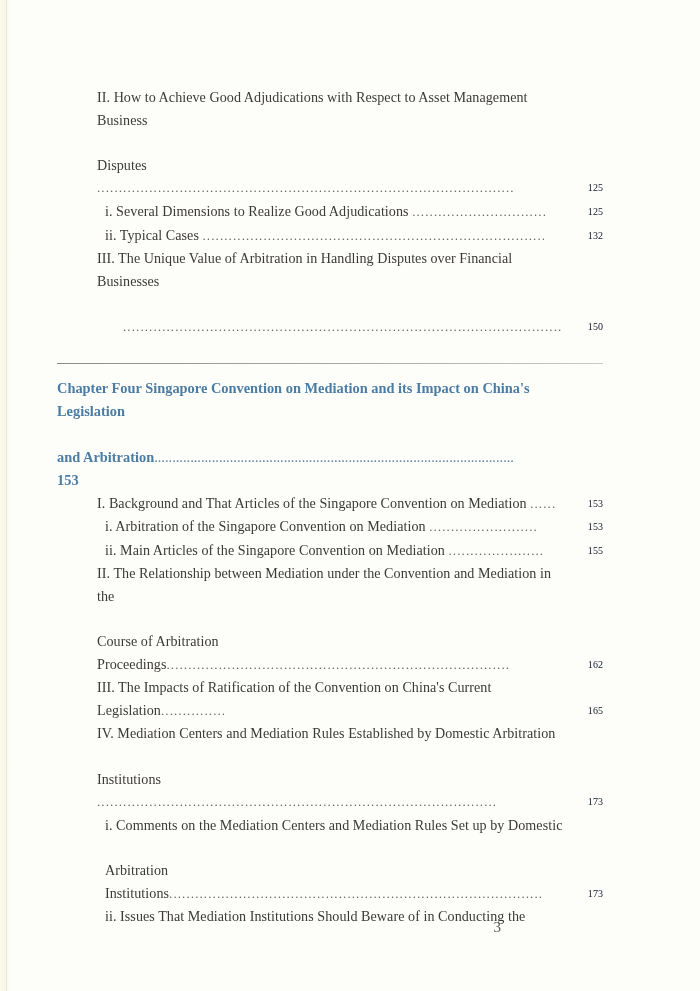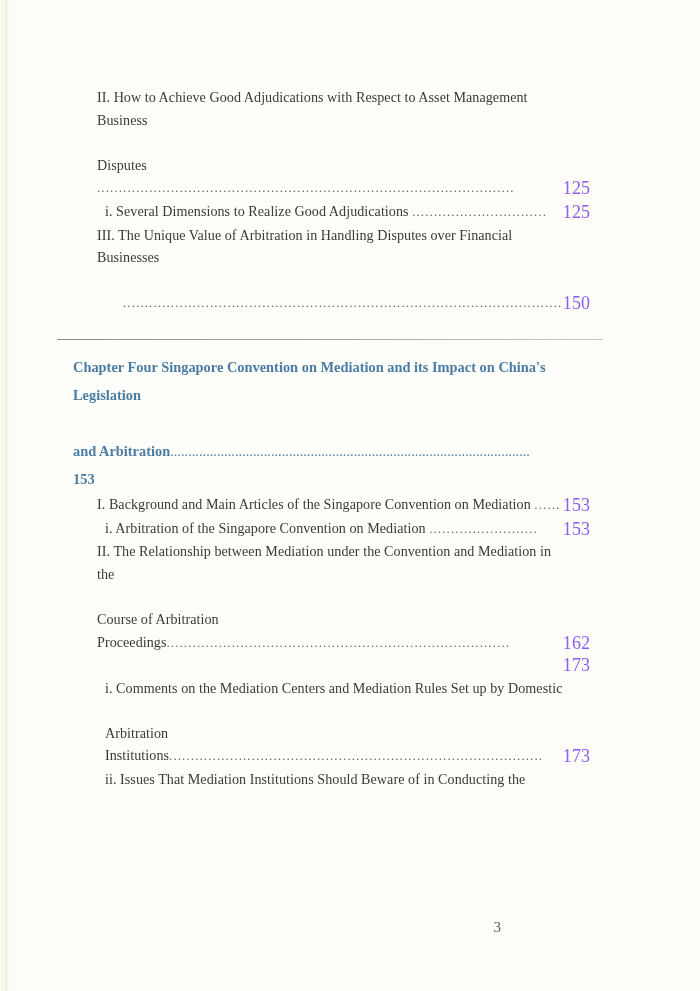--- a/index.html
+++ b/index.html
@@ -78,46 +78,46 @@
   
   .entry .leader {
     display: inline;
     color: #6a6865;
     letter-spacing: 1.1px;
     font-size: 13px;
   }
 
   .entry .pageno {
     position: absolute;
-    right: 13px;
+    right: 0;
     bottom: 0;
     width: 34px;
     text-align: right;
-    font-size: 18px;
-    color: #8b5cf6;
+    font-size: 10px;
+    color: #0f172a;
   }
 
   
   .entry-line {
     position: relative;
     display: block;
   }
 
   
   .lvl1 { margin-left: 40px; }
   .lvl2 { margin-left: 48px; }
 
   
   .chapter {
     position: relative;
     font-size: 14.4px;
-    line-height: 28px;
+    line-height: 23px;
     color: #4b7da4;
     font-weight: 600;
-    margin-left: 16px;
+    margin-left: 0;
     padding-right: 40px;
   }
   .chapter .pageno {
     color: #4b7da4;
     font-weight: 600;
     font-size: 14.4px;
   }
   .chapter .leader {
     color: #5e86a6;
     font-weight: 400;
@@ -142,32 +142,44 @@
 
   <div class="page-edge-tint"></div>
   <div class="page-edge-rule"></div>
 
   <div class="toc" id="toc-root">
       <div class="entry blk lvl1"><span class="entry-line"><span class="txt">II. How to Achieve Good Adjudications with Respect to Asset Management Business</span></span><br><span class="entry-line"><span class="txt">Disputes </span><span class="leader">................................................................................................</span></span><span class="pageno">125</span></div>
       <div class="entry blk lvl2">
         <span class="entry-line"><span class="txt">i. Several Dimensions to Realize Good Adjudications </span><span class="leader">...............................</span></span>
         <span class="pageno">125</span>
       </div>
+      <div class="entry blk lvl2">
+        <span class="entry-line"><span class="txt">ii. Typical Cases </span><span class="leader">...............................................................................</span></span>
+        <span class="pageno">132</span>
+      </div>
       <div class="entry blk lvl1"><span class="entry-line"><span class="txt">III. The Unique Value of Arbitration in Handling Disputes over Financial Businesses</span></span><br><span class="entry-line" style="display: block; margin-left: 26px;"><span class="txt"></span><span class="leader">.....................................................................................................</span></span><span class="pageno">150</span></div>
       <div class="chapter-rule rule-spacer-top"></div>
       <div class="chapter blk"><span class="entry-line"><span class="txt">Chapter Four  Singapore Convention on Mediation and its Impact on China's Legislation</span></span><br><span class="entry-line"><span class="txt">and Arbitration</span><span class="leader">....................................................................................................</span></span><span class="pageno">153</span></div>
       <div class="entry blk lvl1">
-        <span class="entry-line"><span class="txt">I. Background and Main Articles of the Singapore Convention on Mediation </span><span class="leader">......</span></span>
+        <span class="entry-line"><span class="txt">I. Background and That Articles of the Singapore Convention on Mediation </span><span class="leader">......</span></span>
         <span class="pageno">153</span>
       </div>
       <div class="entry blk lvl2">
         <span class="entry-line"><span class="txt">i. Arbitration of the Singapore Convention on Mediation  </span><span class="leader">.........................</span></span>
         <span class="pageno">153</span>
       </div>
+      <div class="entry blk lvl2">
+        <span class="entry-line"><span class="txt">ii. Main Articles of the Singapore Convention on Mediation  </span><span class="leader">......................</span></span>
+        <span class="pageno">155</span>
+      </div>
       <div class="entry blk lvl1"><span class="entry-line"><span class="txt">II. The Relationship between Mediation under the Convention and Mediation in the</span></span><br><span class="entry-line"><span class="txt">Course of Arbitration Proceedings</span><span class="leader">...............................................................................</span></span><span class="pageno">162</span></div>
-      <div class="entry blk lvl1"><br><span class="pageno">173</span></div>
+      <div class="entry blk lvl1">
+        <span class="entry-line"><span class="txt">III. The Impacts of Ratification of the Convention on China's Current Legislation</span><span class="leader">...............</span></span>
+        <span class="pageno">165</span>
+      </div>
+      <div class="entry blk lvl1"><span class="entry-line"><span class="txt">IV. Mediation Centers and Mediation Rules Established by Domestic Arbitration</span></span><br><span class="entry-line"><span class="txt">Institutions </span><span class="leader">............................................................................................</span></span><span class="pageno">173</span></div>
       <div class="entry blk lvl2"><span class="entry-line"><span class="txt">i. Comments on the Mediation Centers and Mediation Rules Set up by Domestic</span></span><br><span class="entry-line"><span class="txt">Arbitration Institutions</span><span class="leader">......................................................................................</span></span><span class="pageno">173</span></div>
       <div class="entry blk lvl2"><span class="entry-line"><span class="txt">ii. Issues That Mediation Institutions Should Beware of in Conducting the</span></span><br></div>
     </div>
 
   <div class="folio">3</div>
 
 </div>
 
 </body></html>

